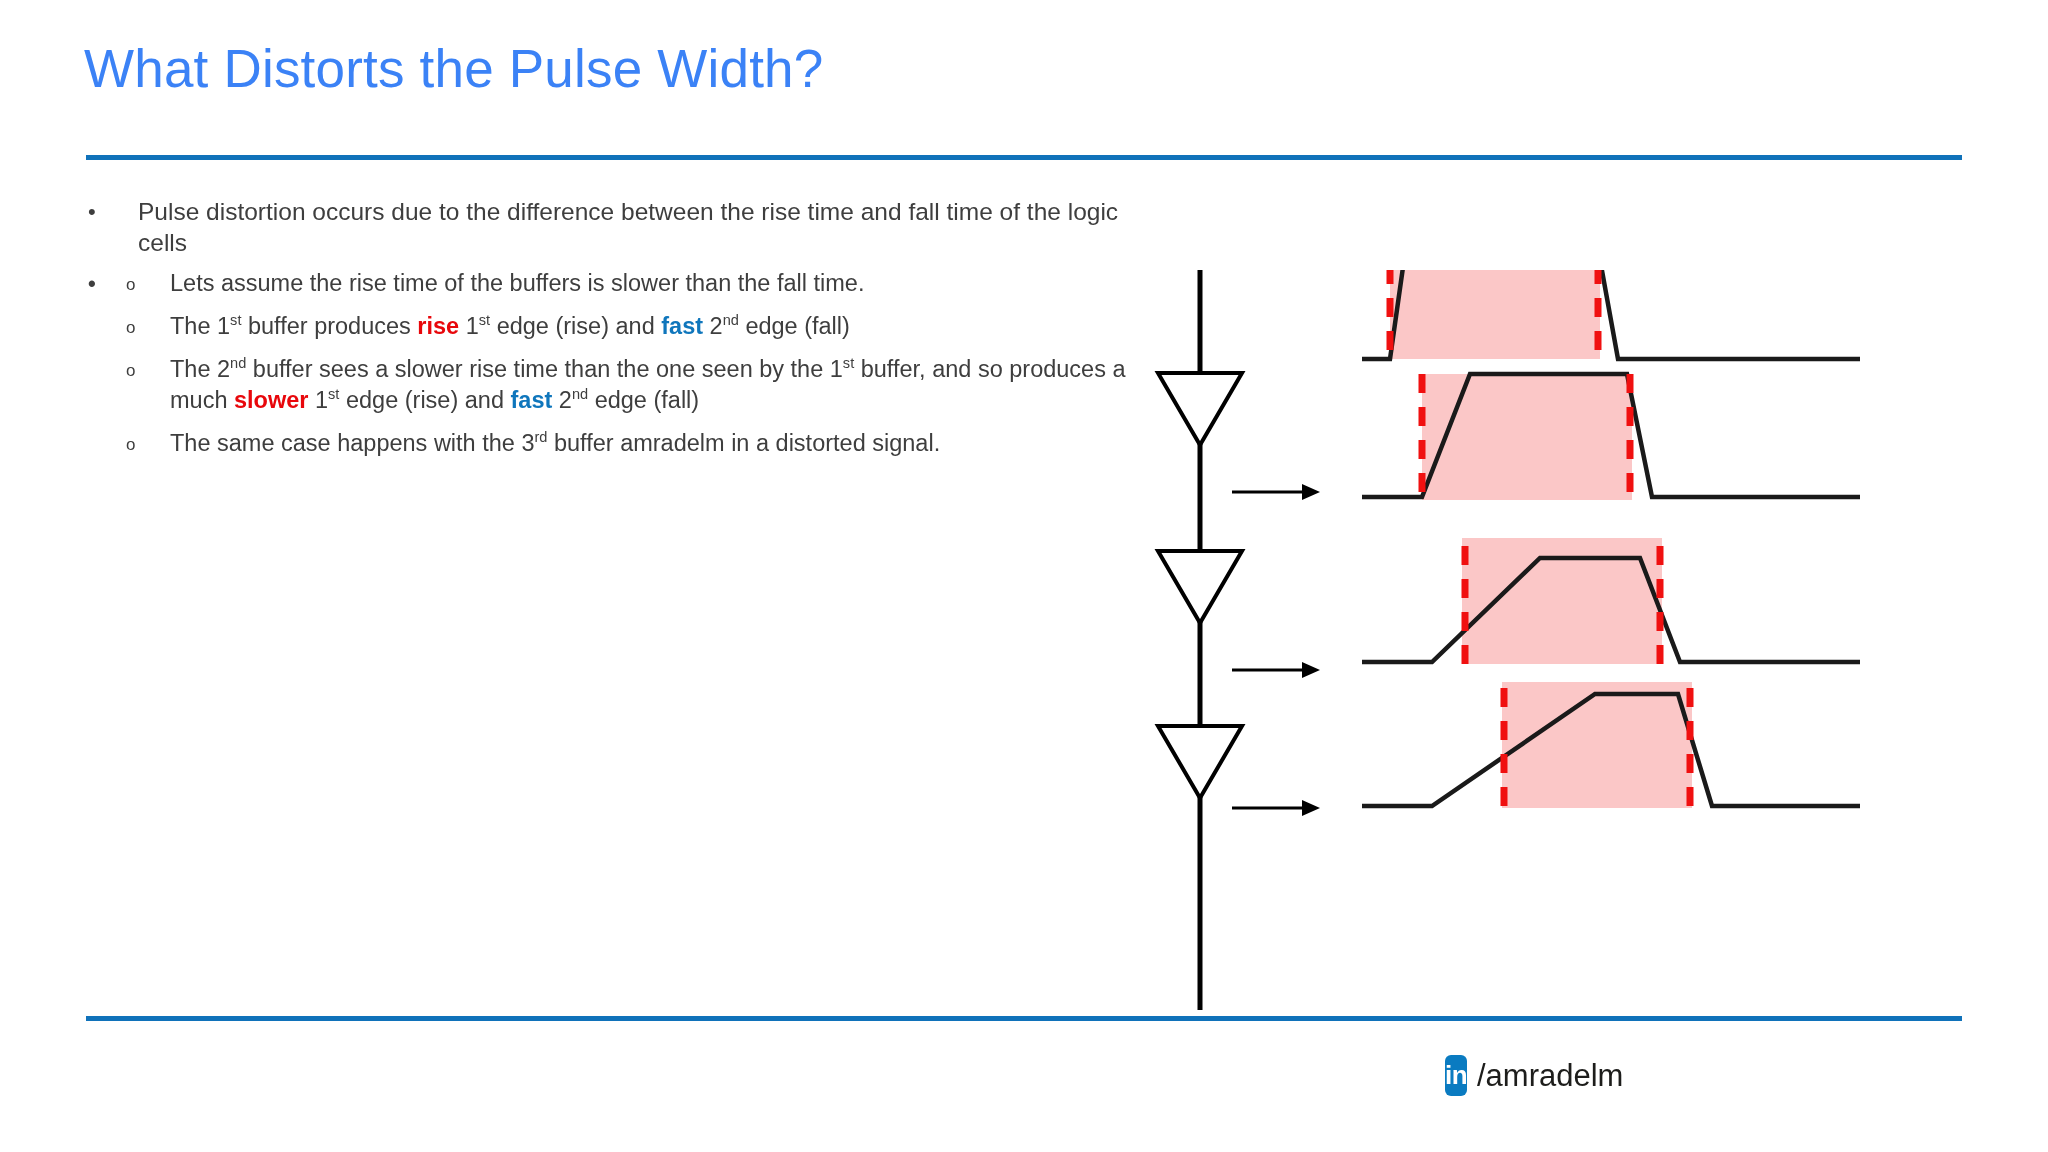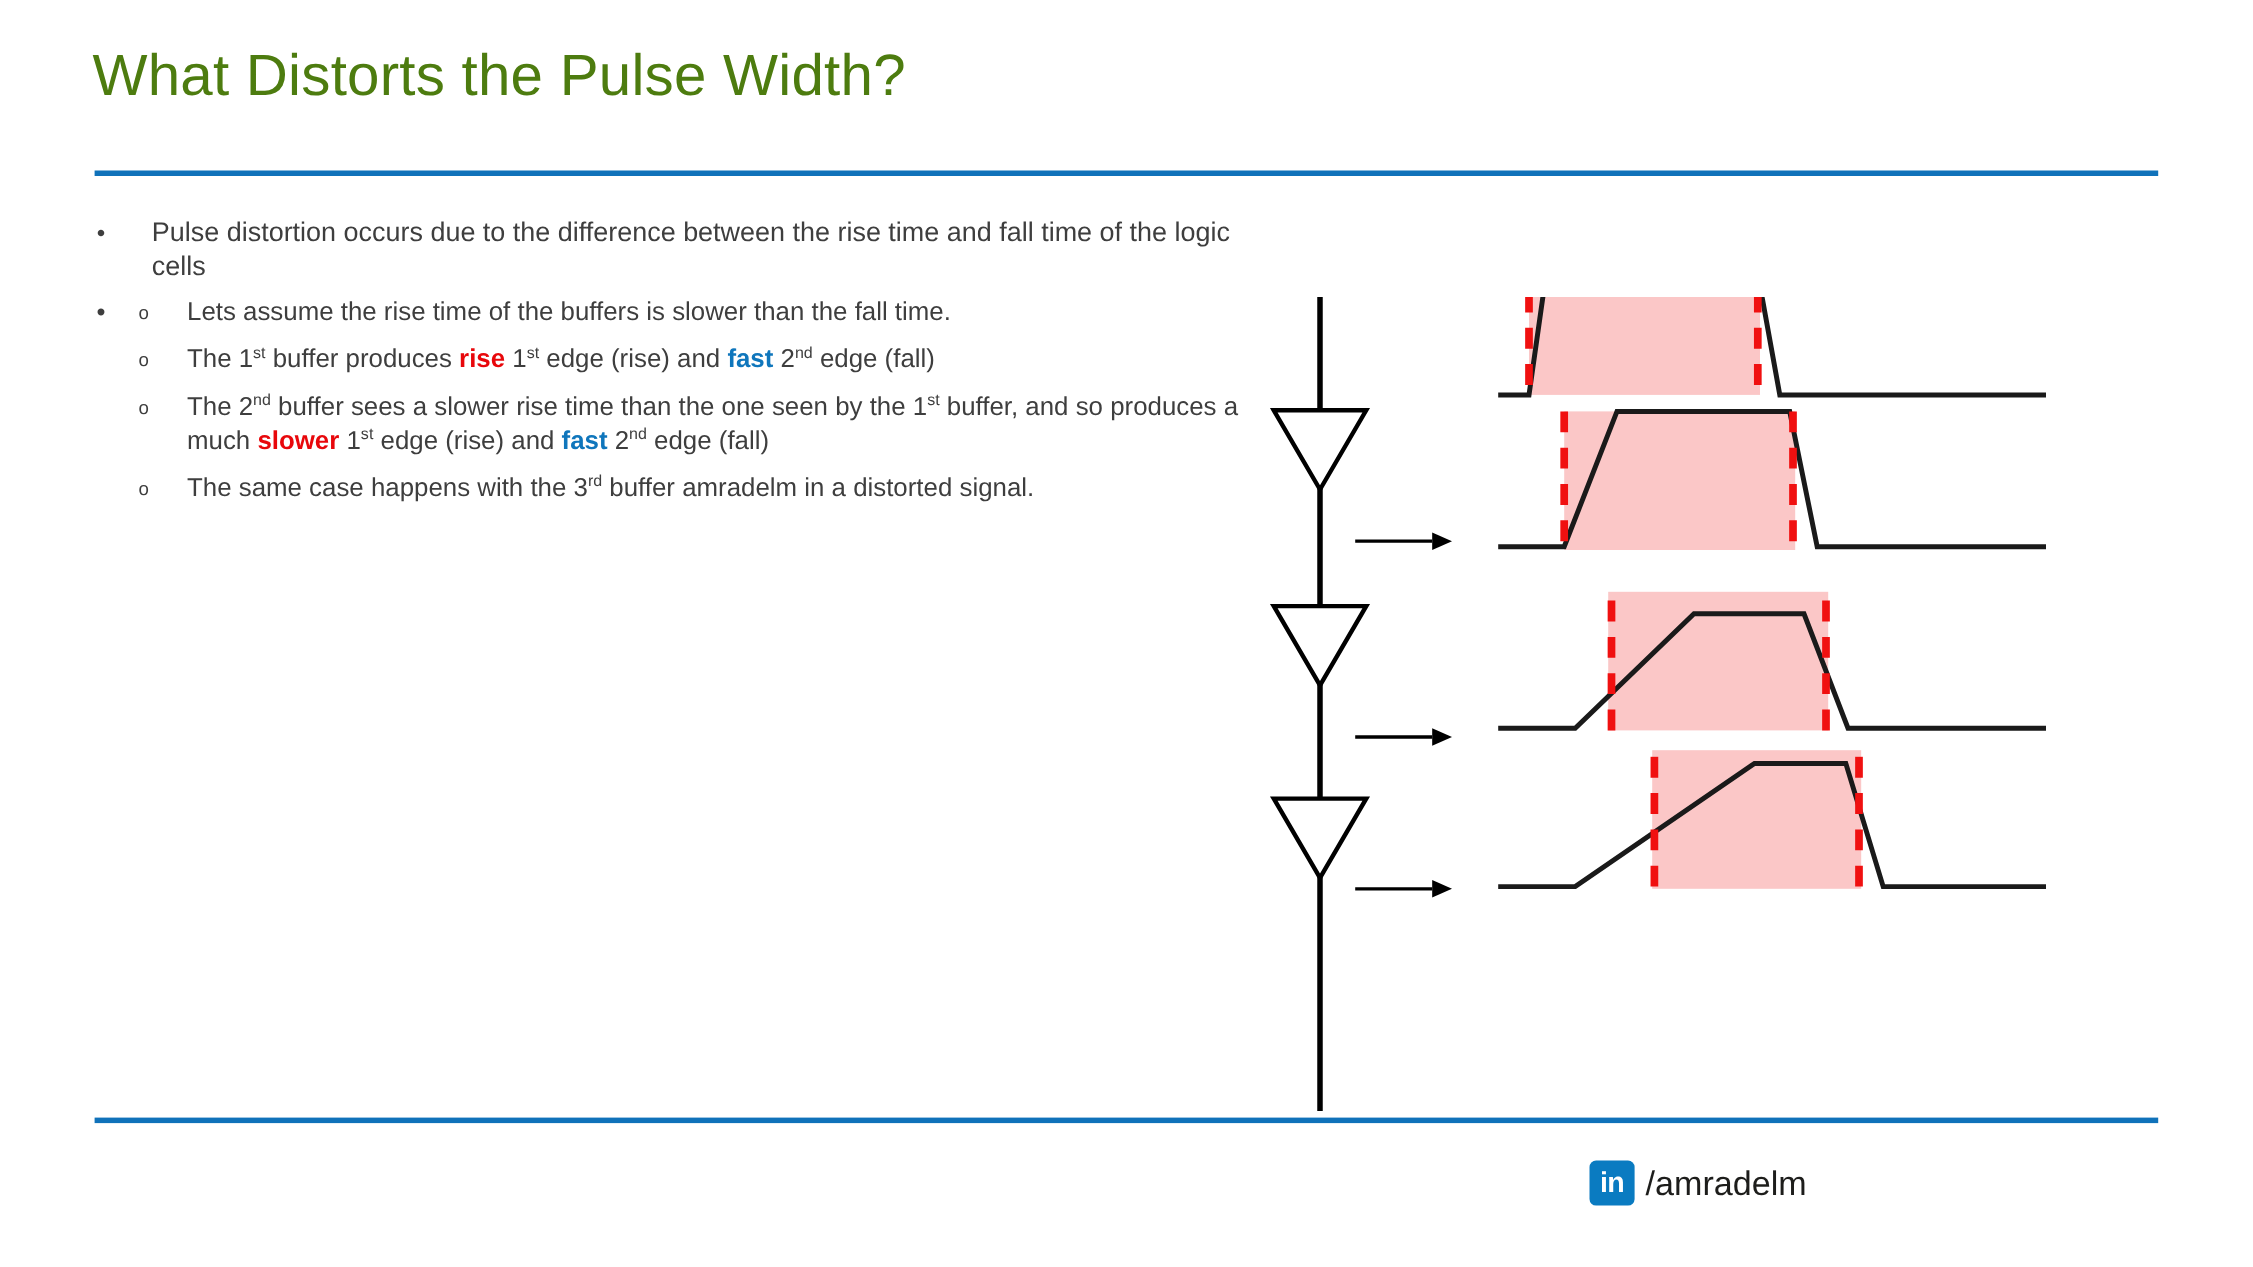--- a/index.html
+++ b/index.html
@@ -16,21 +16,21 @@
     -webkit-font-smoothing: antialiased;
   }
 
   
   .slide-title {
     position: absolute;
     left: 84px;
     top: 38px;
     font-size: 53px;
     font-weight: 400;
-    color: #4d7c0f;
+    color: #3b82f6;
     letter-spacing: 0.2px;
     white-space: nowrap;
   }
 
   
   .rule-top {
     position: absolute;
     left: 86px;
     top: 155px;
     width: 1876px;
@@ -111,21 +111,21 @@
   
   .credit {
     position: absolute;
     left: 1445px;
     top: 1055px;
     display: flex;
     align-items: center;
     gap: 10px;
   }
   .li-badge {
-    width: 41px;
+    width: 22px;
     height: 41px;
     background: #0a7bc1;
     border-radius: 6px;
     position: relative;
     flex: 0 0 auto;
   }
   .li-badge .li-text {
     position: absolute;
     inset: 0;
     color: #ffffff;

